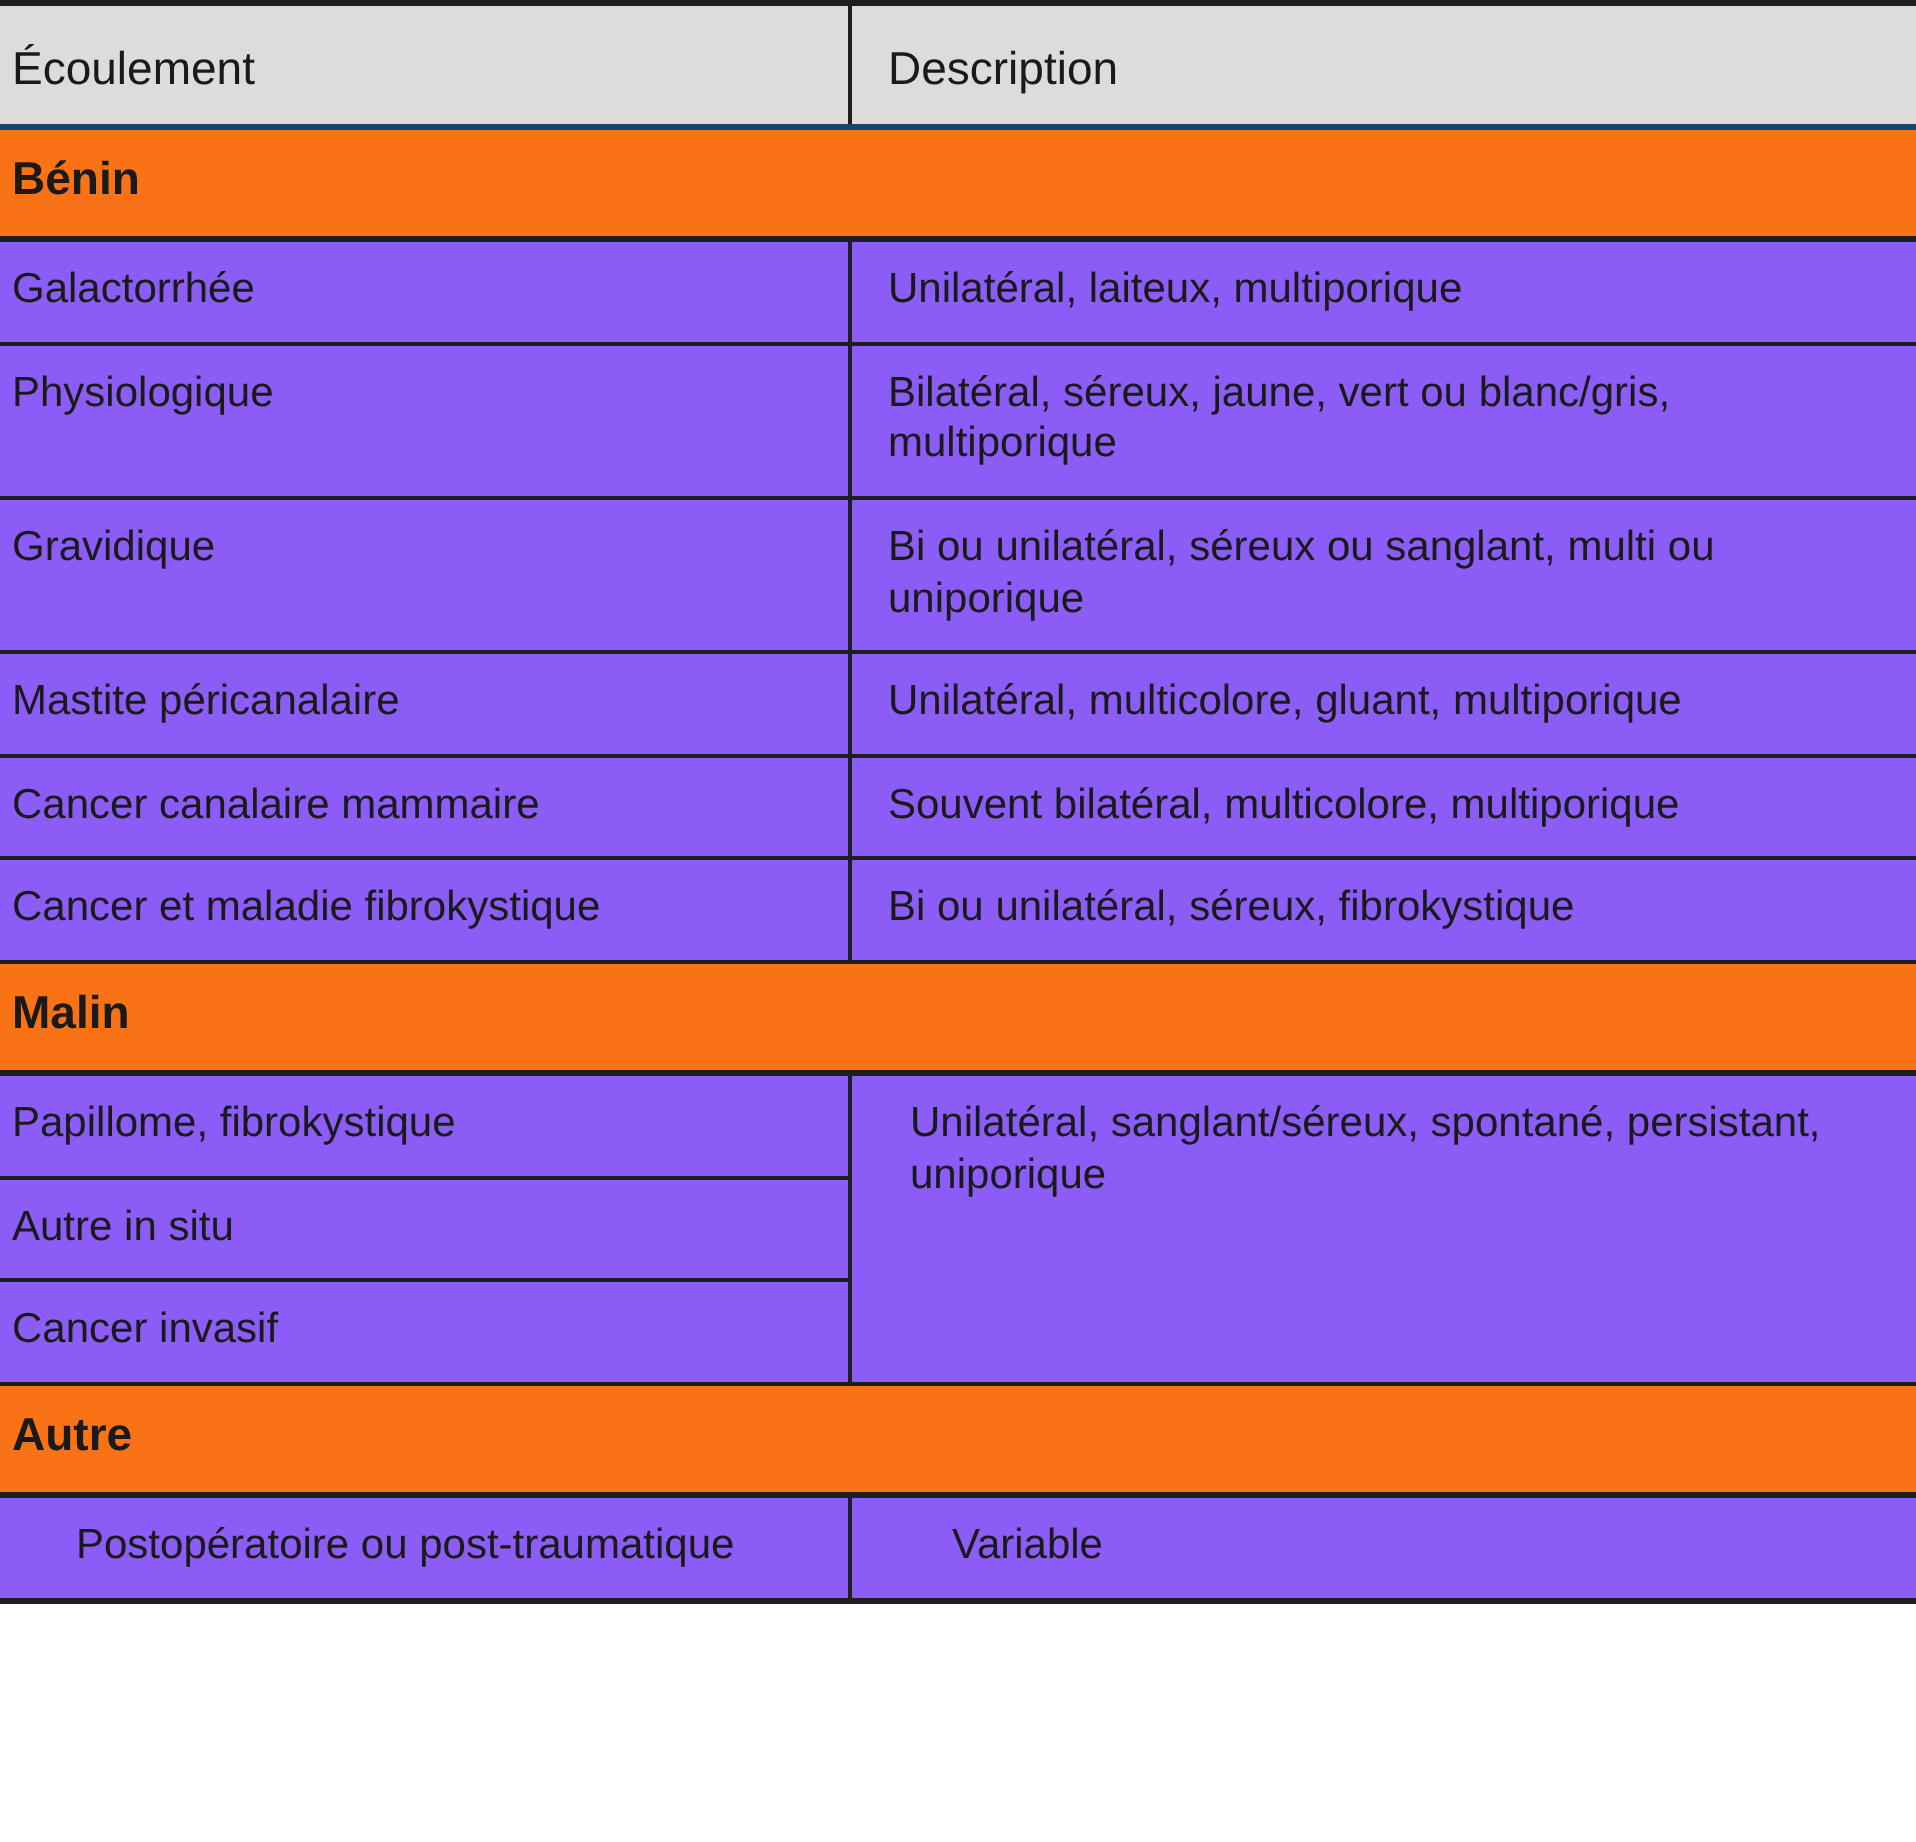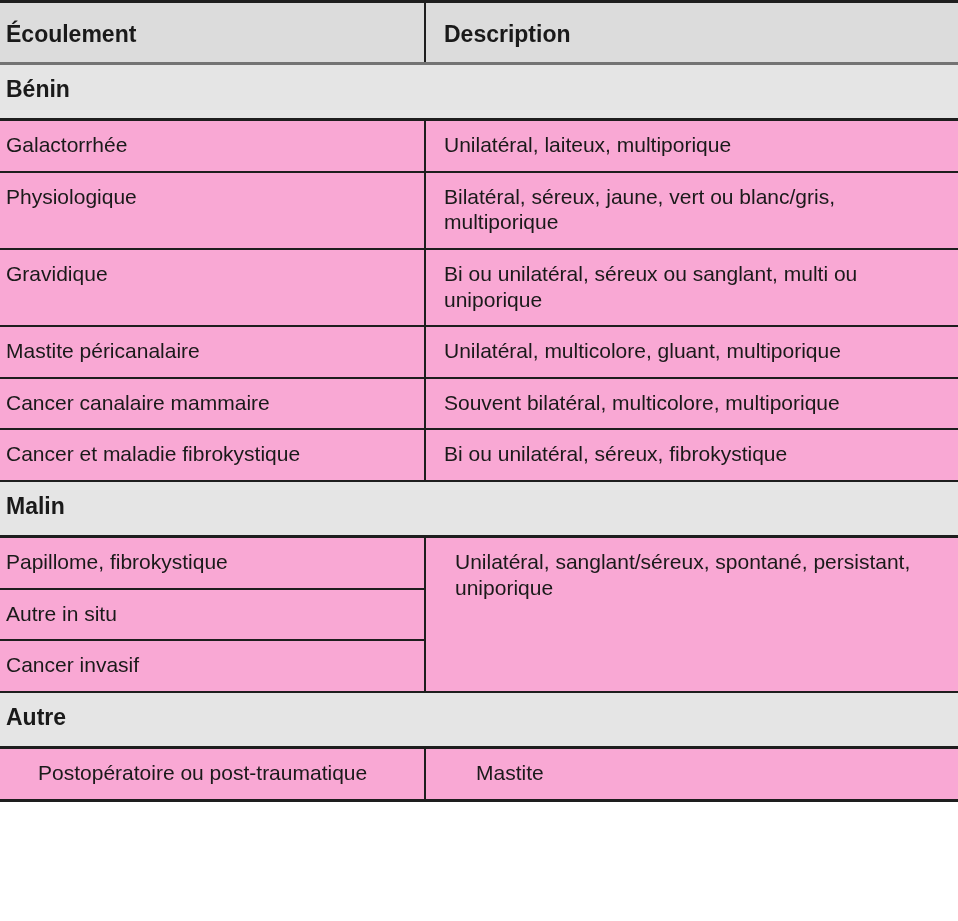--- a/index.html
+++ b/index.html
@@ -35,21 +35,21 @@
   col.c-left  { width: 425px; }
   col.c-right { width: 533px; }
 
   
   td, th {
     padding: 0;
     margin: 0;
     vertical-align: top;
     text-align: left;
     font-weight: normal;
-    background: #f9a8d4;
+    background: #8b5cf6;
   }
 
   .cell-pad {
     padding: 11px 14px 13px 6px;
     display: block;
   }
   .cell-pad-r {
     padding: 11px 14px 13px 18px;
     display: block;
   }
@@ -58,31 +58,31 @@
   tr.stub td {
     height: 8px;
     background: #dcdcdc;
     border-top: 3px solid #1e1e1e;
   }
   tr.stub td.l { border-right: 2px solid #1e1e1e; }
 
   
   tr.head th {
     background: #dcdcdc;
-    border-bottom: 3px solid #737373;
-    font-weight: bold;
+    border-bottom: 3px solid #0c4a6e;
+    font-weight: normal;
     font-size: 23px;
   }
   tr.head th.l { border-right: 2px solid #1e1e1e; }
   tr.head .cell-pad,
   tr.head .cell-pad-r { padding-top: 9px; padding-bottom: 14px; }
 
   
   tr.section td {
-    background: #e5e5e5;
+    background: #f97316;
     border-bottom: 3px solid #1e1e1e;
     border-top: 1px solid #1e1e1e;
     font-weight: bold;
     font-size: 23px;
   }
   tr.section .cell-pad { padding-top: 10px; padding-bottom: 15px; }
 
   
   tr.data td {
     border-bottom: 2px solid #1e1e1e;
@@ -218,20 +218,20 @@
         <td colspan="2">
           <span class="cell-pad">Autre</span>
         </td>
       </tr>
 
       <tr class="data last">
         <td class="l">
           <span class="cell-pad">Postopératoire ou post-traumatique</span>
         </td>
         <td>
-          <span class="cell-pad-r">Mastite</span>
+          <span class="cell-pad-r">Variable</span>
         </td>
       </tr>
 
     </tbody>
   </table>
 
 </div>
 
 </body></html>

